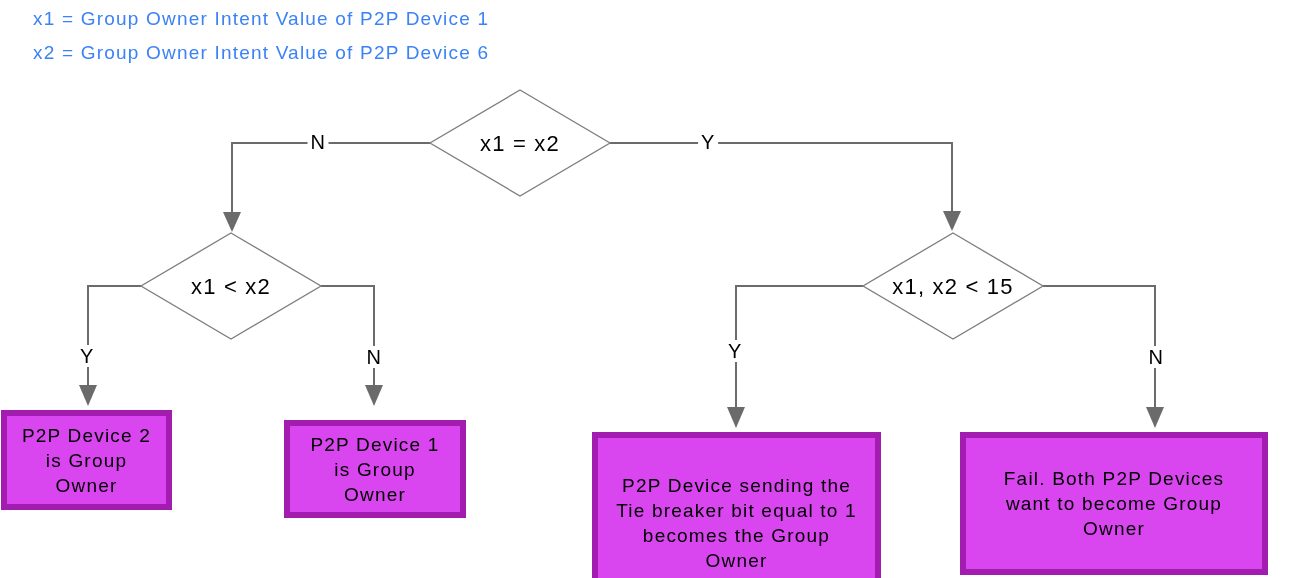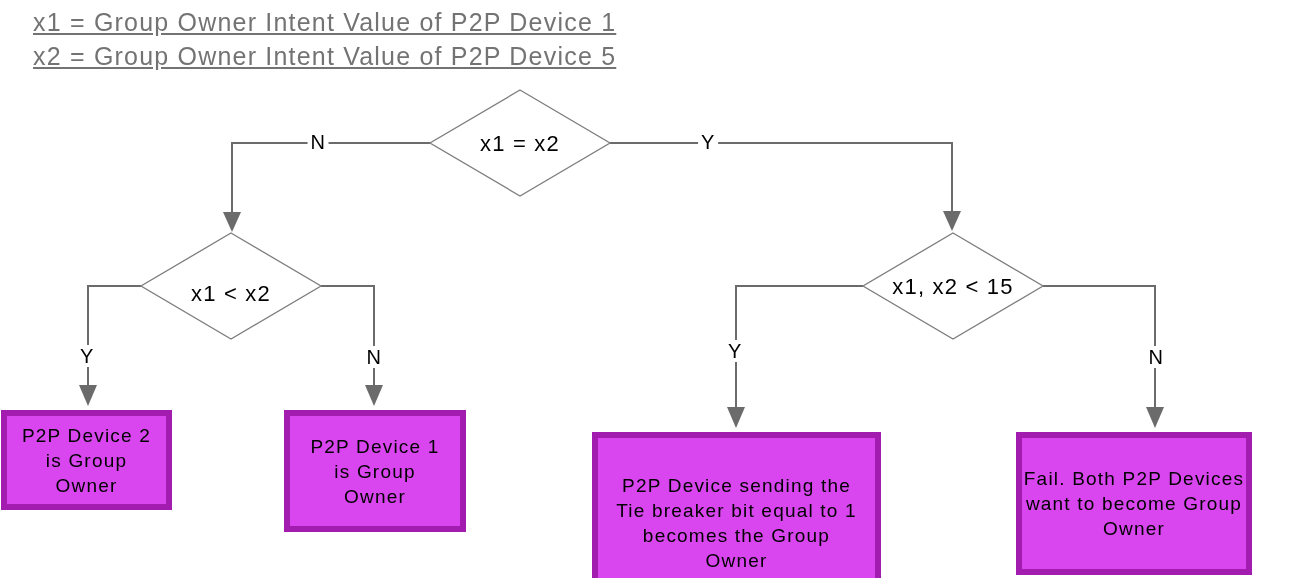--- a/index.html
+++ b/index.html
@@ -14,25 +14,24 @@
     overflow: hidden;
   }
   #wires {
     position: absolute;
     left: 0; top: 0;
     width: 1300px; height: 578px;
   }
   .legend-line {
     position: absolute;
     left: 33px;
-    font-size: 25px;
+    font-size: 19px;
     letter-spacing: 1.2px;
     white-space: nowrap;
-    color: #737373;
-    text-decoration: underline;
+    color: #3b82f6;
   }
   .diamond-label {
     position: absolute;
     transform: translate(-50%, -50%);
     font-size: 22px;
     letter-spacing: 1.2px;
     white-space: nowrap;
     text-align: center;
   }
   .branch-label {
@@ -79,48 +78,48 @@
     <polygon points="727,407 745,407 736,428" fill="#6b6b6b"></polygon>
     <polyline points="1043,286 1155,286 1155,408" fill="none" stroke="#6b6b6b" stroke-width="2"></polyline>
     <polygon points="1146,407 1164,407 1155,428" fill="#6b6b6b"></polygon>
 
     <polygon points="520,90 610,143 520,196 430,143" fill="#ffffff" stroke="#7d7d7d" stroke-width="1.3"></polygon>
     <polygon points="231,233 321,286 231,339 141,286" fill="#ffffff" stroke="#7d7d7d" stroke-width="1.3"></polygon>
     <polygon points="953,233 1043,286 953,339 863,286" fill="#ffffff" stroke="#7d7d7d" stroke-width="1.3"></polygon>
   </svg>
 
   <div class="legend-line" style="top:8px">x1 = Group Owner Intent Value of P2P Device 1</div>
-  <div class="legend-line" style="top:42px">x2 = Group Owner Intent Value of P2P Device 5</div>
+  <div class="legend-line" style="top:42px">x2 = Group Owner Intent Value of P2P Device 6</div>
 
   <div class="diamond-label" style="left:520px; top:144px">x1 = x2</div>
-  <div class="diamond-label" style="left:231px; top:294px">x1 &lt; x2</div>
+  <div class="diamond-label" style="left:231px; top:287px">x1 &lt; x2</div>
   <div class="diamond-label" style="left:953px; top:287px">x1, x2 &lt; 15</div>
 
   <div class="branch-label" style="left:318px;  top:142px">N</div>
   <div class="branch-label" style="left:708px;  top:142px">Y</div>
   <div class="branch-label" style="left:87px;   top:356px">Y</div>
   <div class="branch-label" style="left:374px;  top:357px">N</div>
   <div class="branch-label" style="left:735px;  top:351px">Y</div>
   <div class="branch-label" style="left:1156px; top:357px">N</div>
 
   <div class="outcome-box" style="left:1px; top:410px; width:171px; height:100px">
     <div class="outcome-text">P2P Device 2
 is Group
 Owner</div>
   </div>
-  <div class="outcome-box" style="left:284px; top:410px; width:182px; height:122px">
+  <div class="outcome-box" style="left:284px; top:420px; width:182px; height:98px">
     <div class="outcome-text">P2P Device 1
 is Group
 Owner</div>
   </div>
   <div class="outcome-box" style="left:592px; top:432px; width:289px; height:182px">
     <div class="outcome-text">P2P Device sending the
 Tie breaker bit equal to 1
 becomes the Group
 Owner</div>
   </div>
-  <div class="outcome-box" style="left:1016px; top:432px; width:236px; height:143px">
+  <div class="outcome-box" style="left:960px; top:432px; width:308px; height:143px">
     <div class="outcome-text">Fail. Both P2P Devices
 want to become Group
 Owner</div>
   </div>
 
 </div>
 
 </body></html>

